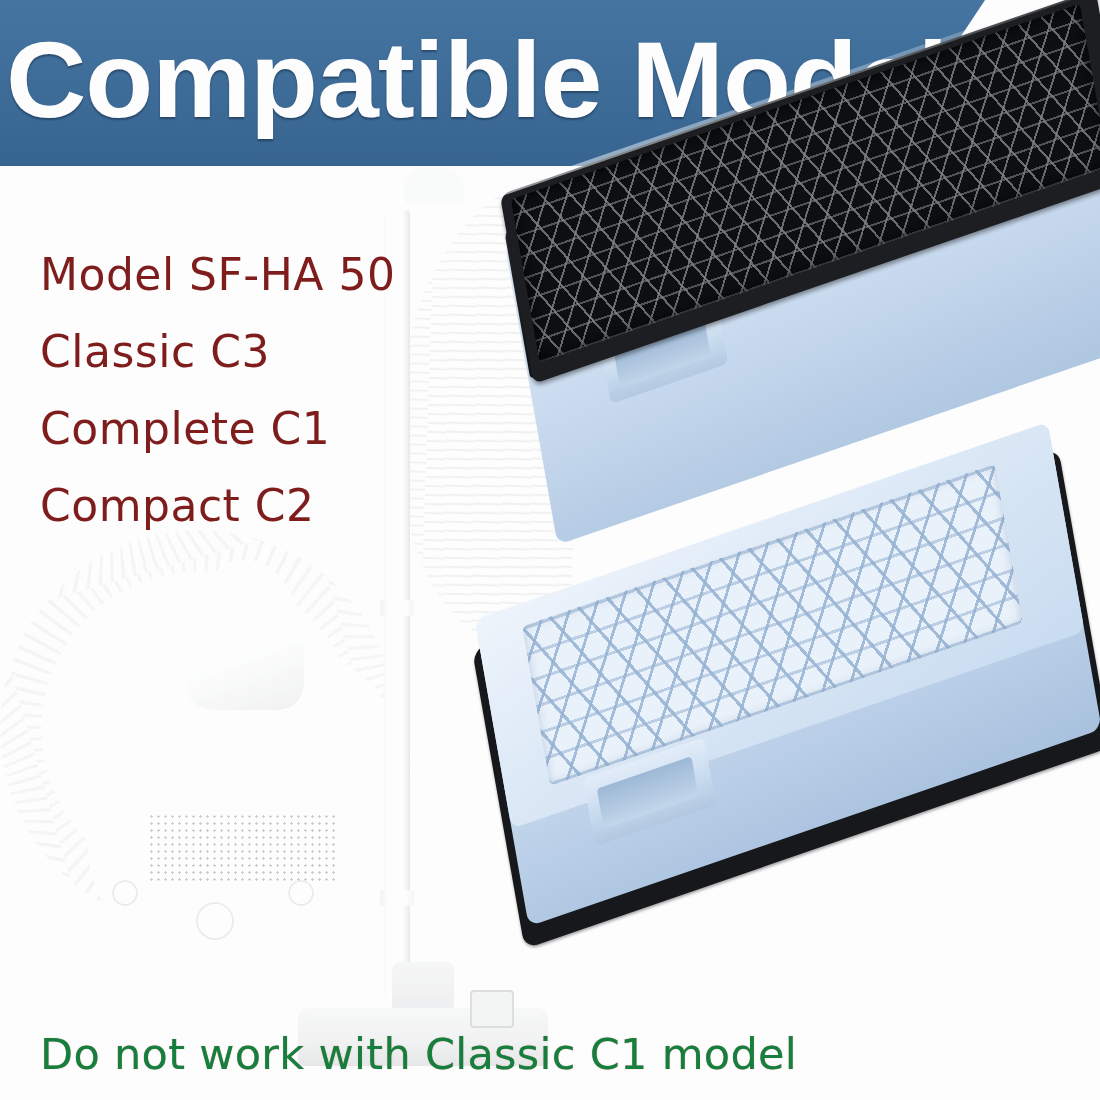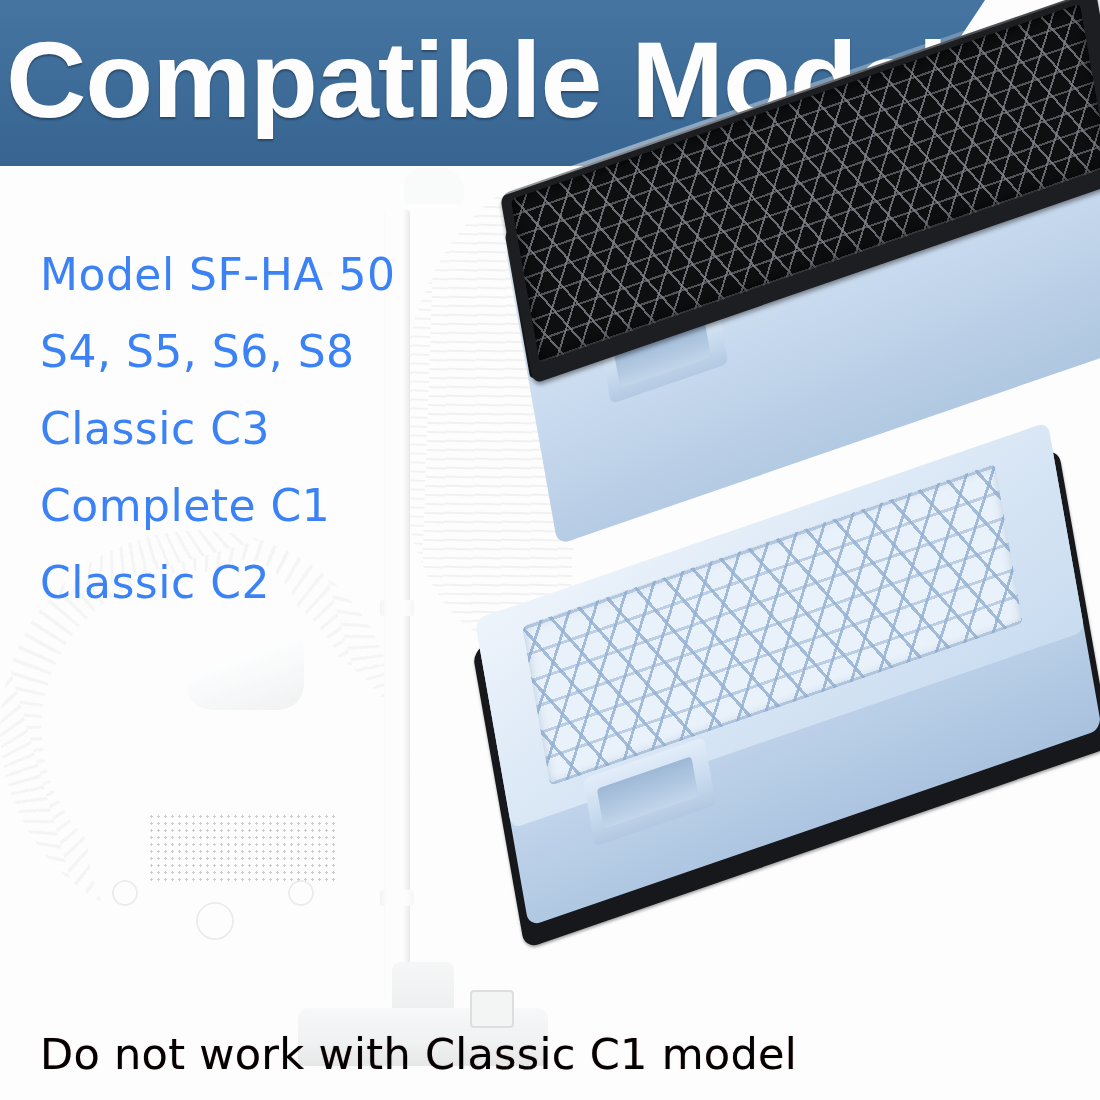--- a/index.html
+++ b/index.html
@@ -220,35 +220,35 @@
     left: 40px;
     top: 236px;
     width: 430px;
     z-index: 3;
   }
   .model-line {
     font-family: "DejaVu Sans", sans-serif;
     font-size: 44px;
     line-height: 77px;
     font-weight: 400;
-    color: #3b82f6;
+    color: #7f1d1d;
     letter-spacing: 0.5px;
     white-space: nowrap;
   }
 
   
   .warning {
     position: absolute;
     left: 40px;
     top: 1026px;
     font-family: "DejaVu Sans", sans-serif;
     font-size: 43px;
     line-height: 56px;
     font-weight: 400;
-    color: #000000;
+    color: #15803d;
     letter-spacing: 0.3px;
     white-space: nowrap;
     z-index: 6;
     text-shadow: 0 0 1px rgba(180,32,45,.5);
   }
 
   
   .filters {
     position: absolute;
     left: 455px;
@@ -428,21 +428,20 @@
       <div class="fk-tab-hole"></div>
       <div class="fk-base-dark"></div>
       <div class="fk-top"></div>
       <div class="fk-honey"></div>
       <div class="fk-edge-hl"></div>
     </div>
   </div>
 
   <div class="model-list">
     <div class="model-line">Model SF-HA 50</div>
-    <div class="model-line">S4, S5, S6, S8</div>
     <div class="model-line">Classic C3</div>
     <div class="model-line">Complete C1</div>
-    <div class="model-line">Classic C2</div>
+    <div class="model-line">Compact C2</div>
   </div>
 
   <div class="warning">Do not work with Classic C1 model</div>
 
 </div>
 
 </body></html>

